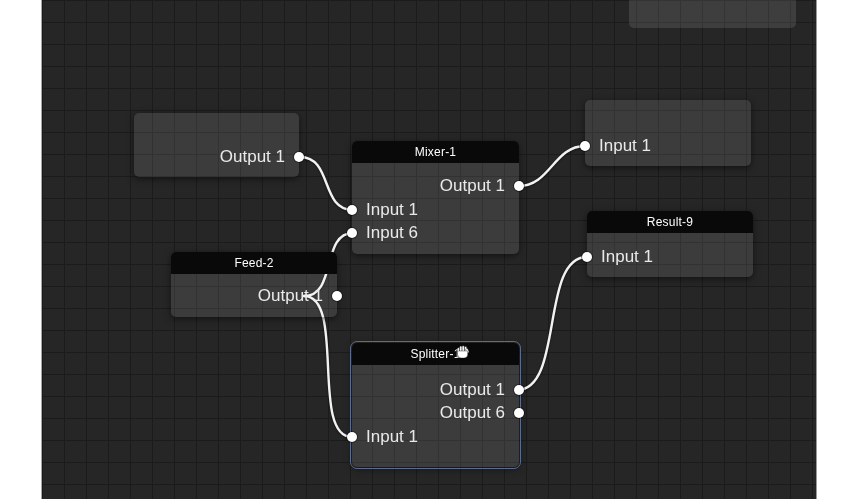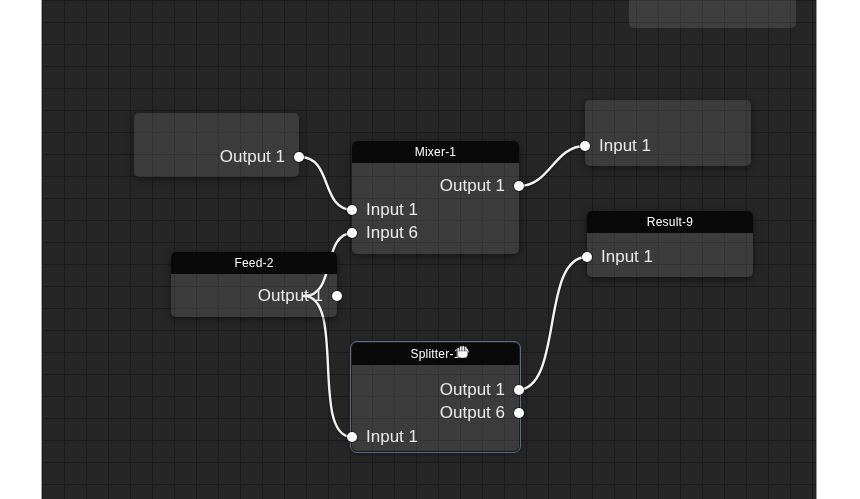--- a/index.html
+++ b/index.html
@@ -89,21 +89,21 @@
         <span class="node-title">Mixer-1</span>
       </div>
       <div class="row out" style="top:36px">Output 1</div>
       <div class="port out" style="top:40px"></div>
       <div class="row in" style="top:60px">Input 1</div>
       <div class="port in" style="top:64px"></div>
       <div class="row in" style="top:83px">Input 6</div>
       <div class="port in" style="top:87px"></div>
     </div>
 
-    <div class="node selected" style="left:310px; top:343px; width:167px; height:108px;">
+    <div class="node selected" style="left:310px; top:343px; width:167px; height:124px;">
       <div class="node-header">
         <span class="node-title">Splitter-1</span>
       </div>
       <div class="row out" style="top:38px">Output 1</div>
       <div class="port out" style="top:42px"></div>
       <div class="row out" style="top:61px">Output 6</div>
       <div class="port out" style="top:65px"></div>
       <div class="row in" style="top:85px">Input 1</div>
       <div class="port in" style="top:89px"></div>
     </div>

